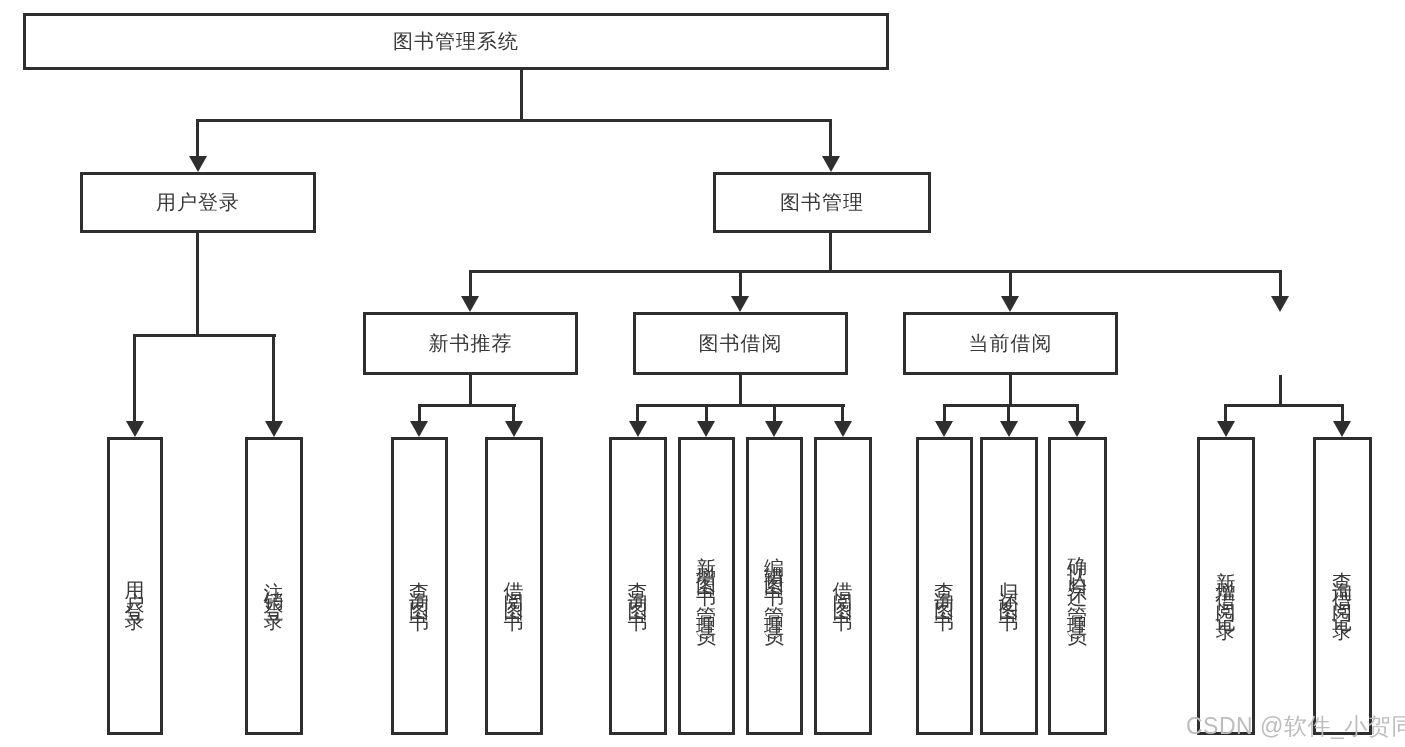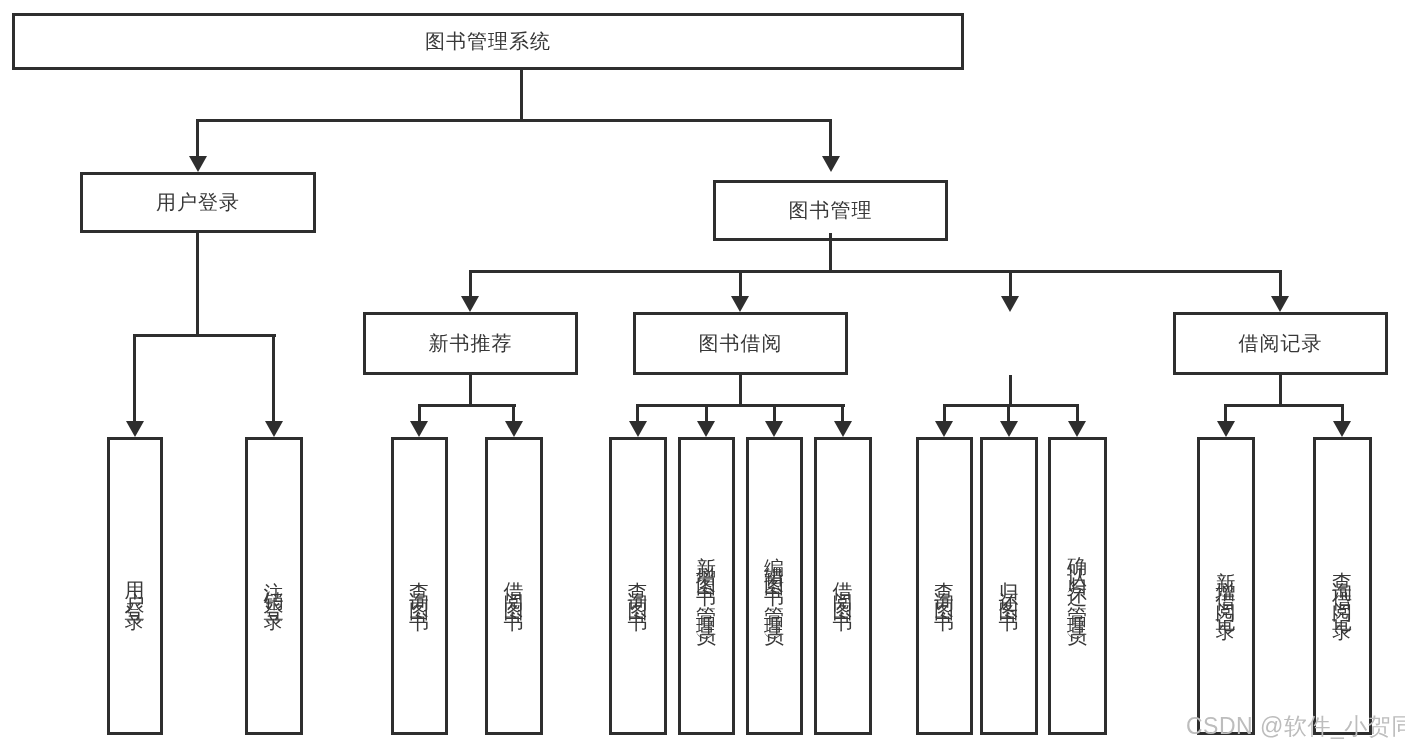--- a/index.html
+++ b/index.html
@@ -25,31 +25,31 @@
   .watermark{
     position:absolute;left:1186px;top:711px;z-index:5;
     color:#bdbdbd;font-size:23px;letter-spacing:0.5px;white-space:nowrap;
   }
 </style>
 </head>
 <body>
 
 <div class="canvas">
 
-  <div class="box" style="left:12px;top:13px;width:952px;height:57px">图书管理系统</div>
+  <div class="box" style="left:23px;top:13px;width:866px;height:57px">图书管理系统</div>
 
   <div class="line" style="left:520px;top:70px;width:3px;height:52px"></div>
   <div class="line" style="left:196px;top:119px;width:636px;height:3px"></div>
   <div class="line" style="left:196px;top:119px;width:3px;height:38px"></div>
   <div class="arrow" style="left:189px;top:156px"></div>
   <div class="line" style="left:829px;top:119px;width:3px;height:38px"></div>
   <div class="arrow" style="left:822px;top:156px"></div>
 
   <div class="box" style="left:80px;top:172px;width:236px;height:61px">用户登录</div>
-  <div class="box" style="left:713px;top:180px;width:235px;height:61px">图书管理</div>
+  <div class="box" style="left:713px;top:172px;width:218px;height:61px">图书管理</div>
 
   <div class="line" style="left:196px;top:233px;width:3px;height:103px"></div>
   <div class="line" style="left:133px;top:334px;width:143px;height:3px"></div>
   <div class="line" style="left:133px;top:334px;width:3px;height:88px"></div>
   <div class="arrow" style="left:126px;top:421px"></div>
   <div class="line" style="left:272px;top:334px;width:3px;height:88px"></div>
   <div class="arrow" style="left:265px;top:421px"></div>
 
   <div class="line" style="left:829px;top:233px;width:3px;height:39px"></div>
   <div class="line" style="left:469px;top:270px;width:813px;height:3px"></div>
@@ -57,21 +57,21 @@
   <div class="arrow" style="left:461px;top:296px"></div>
   <div class="line" style="left:739px;top:270px;width:3px;height:28px"></div>
   <div class="arrow" style="left:731px;top:296px"></div>
   <div class="line" style="left:1009px;top:270px;width:3px;height:28px"></div>
   <div class="arrow" style="left:1001px;top:296px"></div>
   <div class="line" style="left:1279px;top:270px;width:3px;height:28px"></div>
   <div class="arrow" style="left:1271px;top:296px"></div>
 
   <div class="box" style="left:633px;top:312px;width:215px;height:63px">图书借阅</div>
   <div class="box" style="left:363px;top:312px;width:215px;height:63px">新书推荐</div>
-  <div class="box" style="left:1173px;top:312px;width:215px;height:63px">借阅记录</div>
+  <div class="box" style="left:903px;top:312px;width:215px;height:63px">当前借阅</div>
 
   <div class="line" style="left:469px;top:375px;width:3px;height:32px"></div>
   <div class="line" style="left:418px;top:404px;width:98px;height:3px"></div>
   <div class="line" style="left:418px;top:404px;width:3px;height:19px"></div>
   <div class="arrow" style="left:410px;top:421px"></div>
   <div class="line" style="left:512px;top:404px;width:3px;height:19px"></div>
   <div class="arrow" style="left:505px;top:421px"></div>
 
   <div class="line" style="left:739px;top:375px;width:3px;height:32px"></div>
   <div class="line" style="left:636px;top:404px;width:209px;height:3px"></div>

